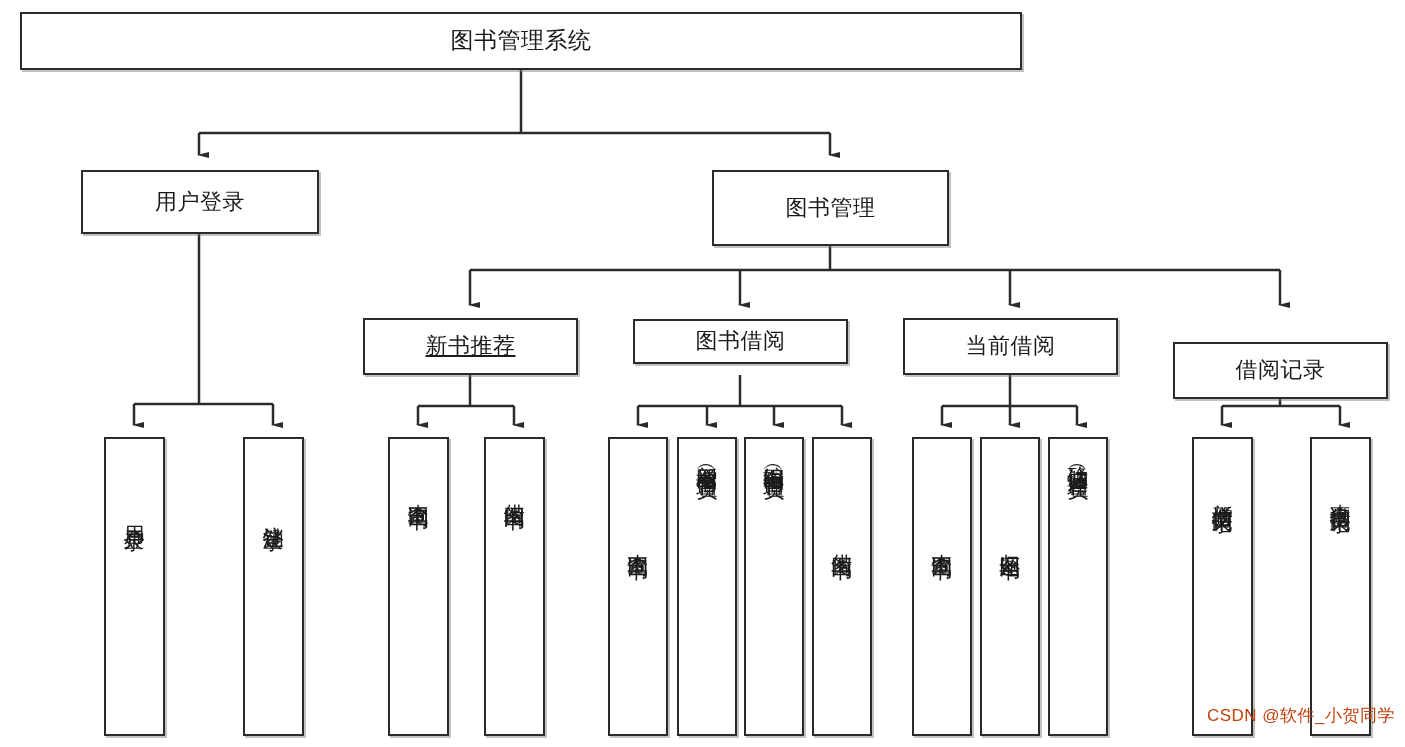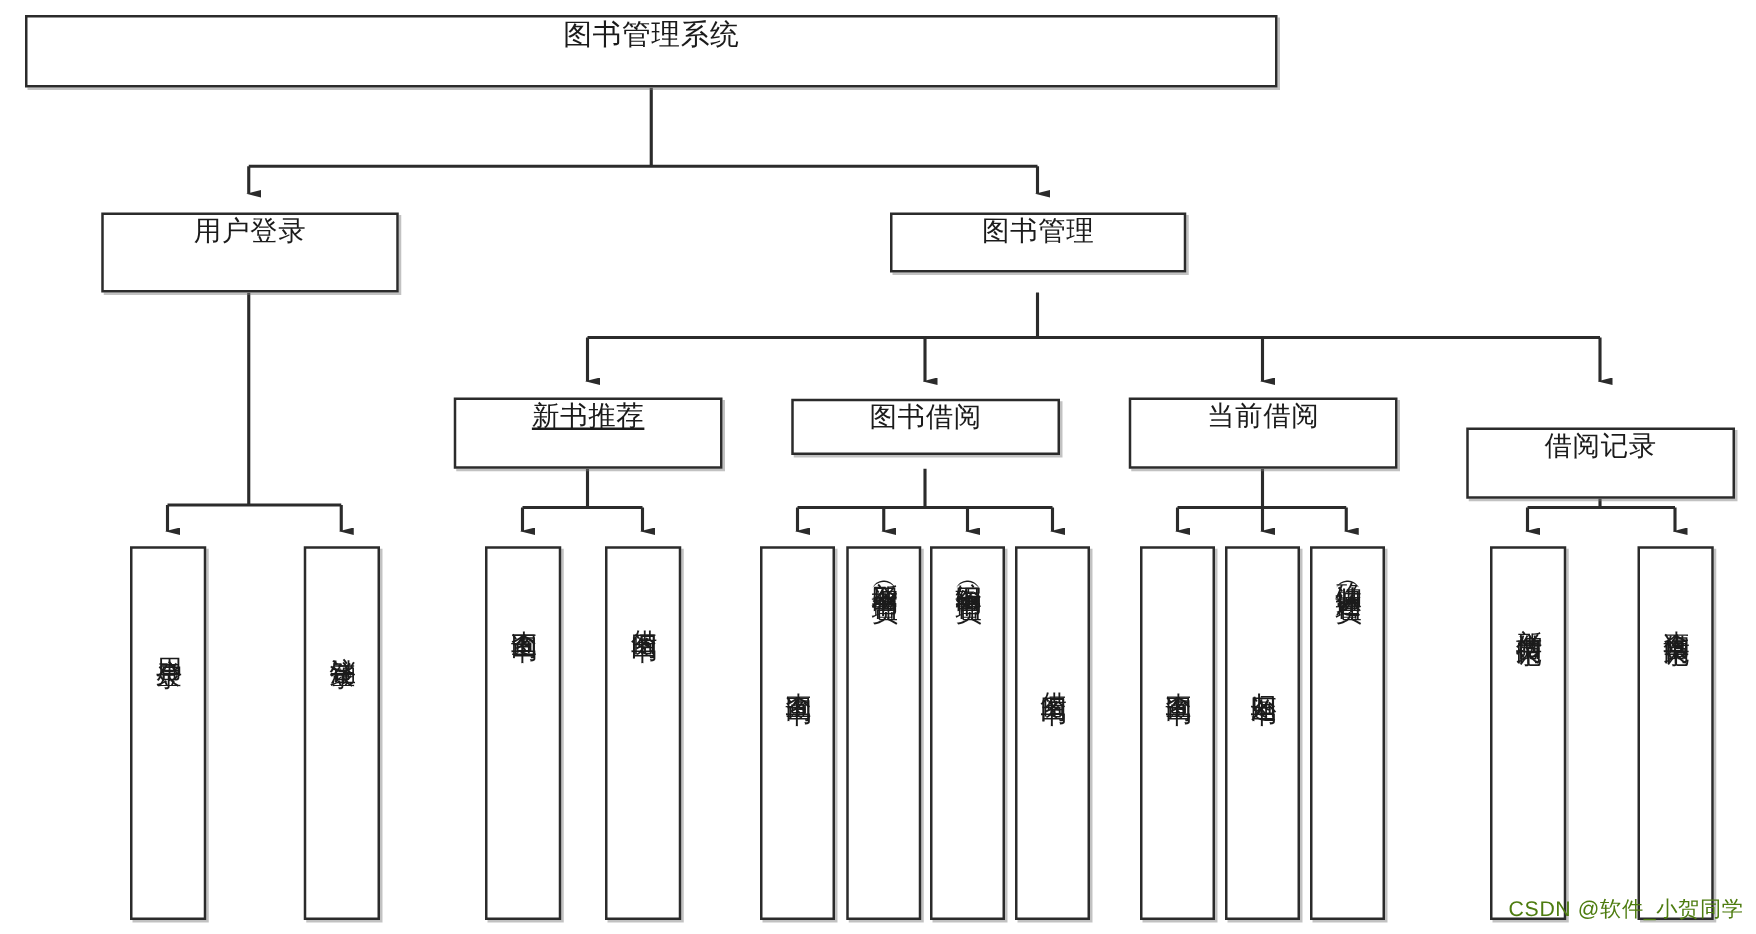--- a/index.html
+++ b/index.html
@@ -17,21 +17,21 @@
     background: #ffffff;
     overflow: hidden;
   }
   .node {
     position: absolute;
     box-sizing: border-box;
     background: #ffffff;
     border: 2px solid #2b2b2b;
     box-shadow: 2px 2px 0 rgba(120,120,120,0.45);
     display: flex;
-    align-items: flex-start;
+    align-items: center;
     justify-content: center;
     color: #1b1b1b;
   }
   .node.horiz {
     font-size: 22px;
     letter-spacing: 0.5px;
     line-height: 1.2;
   }
   .node.root {
     font-size: 23px;
@@ -66,23 +66,23 @@
     position: absolute;
     left: 0;
     top: 0;
     width: 1405px;
     height: 747px;
     pointer-events: none;
   }
   .watermark {
     position: absolute;
     right: 10px;
-    bottom: 8px;
+    bottom: 20px;
     font-size: 17px;
-    color: #4d7c0f;
+    color: #c2410c;
     letter-spacing: 0.5px;
     white-space: nowrap;
   }
 </style>
 </head>
 <body>
 
 <div id="canvas">
 
   <svg class="links" viewBox="0 0 1405 747">
@@ -135,21 +135,21 @@
     </g>
   </svg>
 
   <div class="node horiz root" style="left:20px; top:12px; width:1002px; height:58px;">
     <span>图书管理系统</span>
   </div>
 
   <div class="node horiz" style="left:81px; top:170px; width:238px; height:64px;">
     <span>用户登录</span>
   </div>
-  <div class="node horiz" style="left:712px; top:170px; width:237px; height:48px;">
+  <div class="node horiz" style="left:712px; top:170px; width:237px; height:76px;">
     <span>图书管理</span>
   </div>
 
   <div class="node horiz" style="left:363px; top:318px; width:215px; height:57px;text-decoration:underline;">
     <span>新书推荐</span>
   </div>
   <div class="node horiz" style="left:633px; top:319px; width:215px; height:45px;">
     <span>图书借阅</span>
   </div>
   <div class="node horiz" style="left:903px; top:318px; width:215px; height:57px;">

